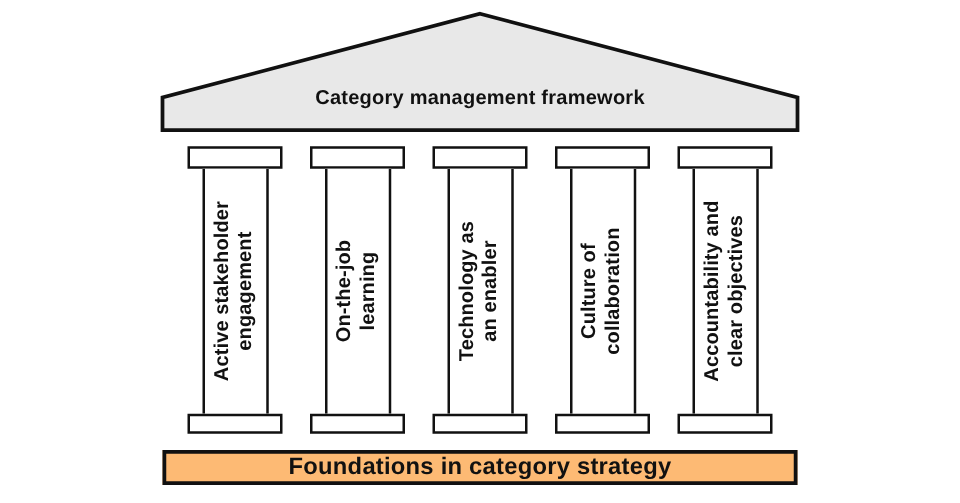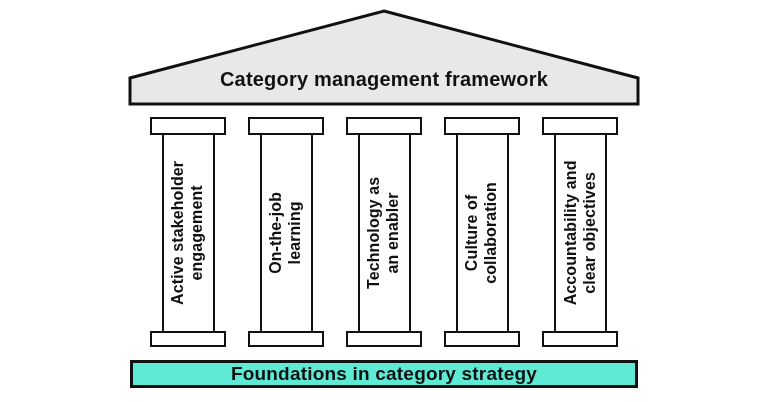--- a/index.html
+++ b/index.html
@@ -27,21 +27,21 @@
   }
   .roof-label {
     position: absolute;
     left: 130px;
     top: 58px;
     width: 508px;
     height: 42px;
     display: flex;
     align-items: center;
     justify-content: center;
-    font-size: 20px;
+    font-size: 16px;
     font-weight: 700;
     letter-spacing: 0.2px;
   }
   
   .pillars {
     position: absolute;
     left: 0;
     top: 117px;
     width: 768px;
     height: 230px;
@@ -100,21 +100,21 @@
   }
   
   .foundation {
     position: absolute;
     box-sizing: border-box;
     left: 130px;
     top: 360px;
     width: 508px;
     height: 28px;
     border: 3px solid #111111;
-    background: #5eead4;
+    background: #fdba74;
     display: flex;
     align-items: center;
     justify-content: center;
   }
   .foundation-label {
     font-size: 19px;
     font-weight: 700;
     letter-spacing: 0.2px;
   }
 </style>

